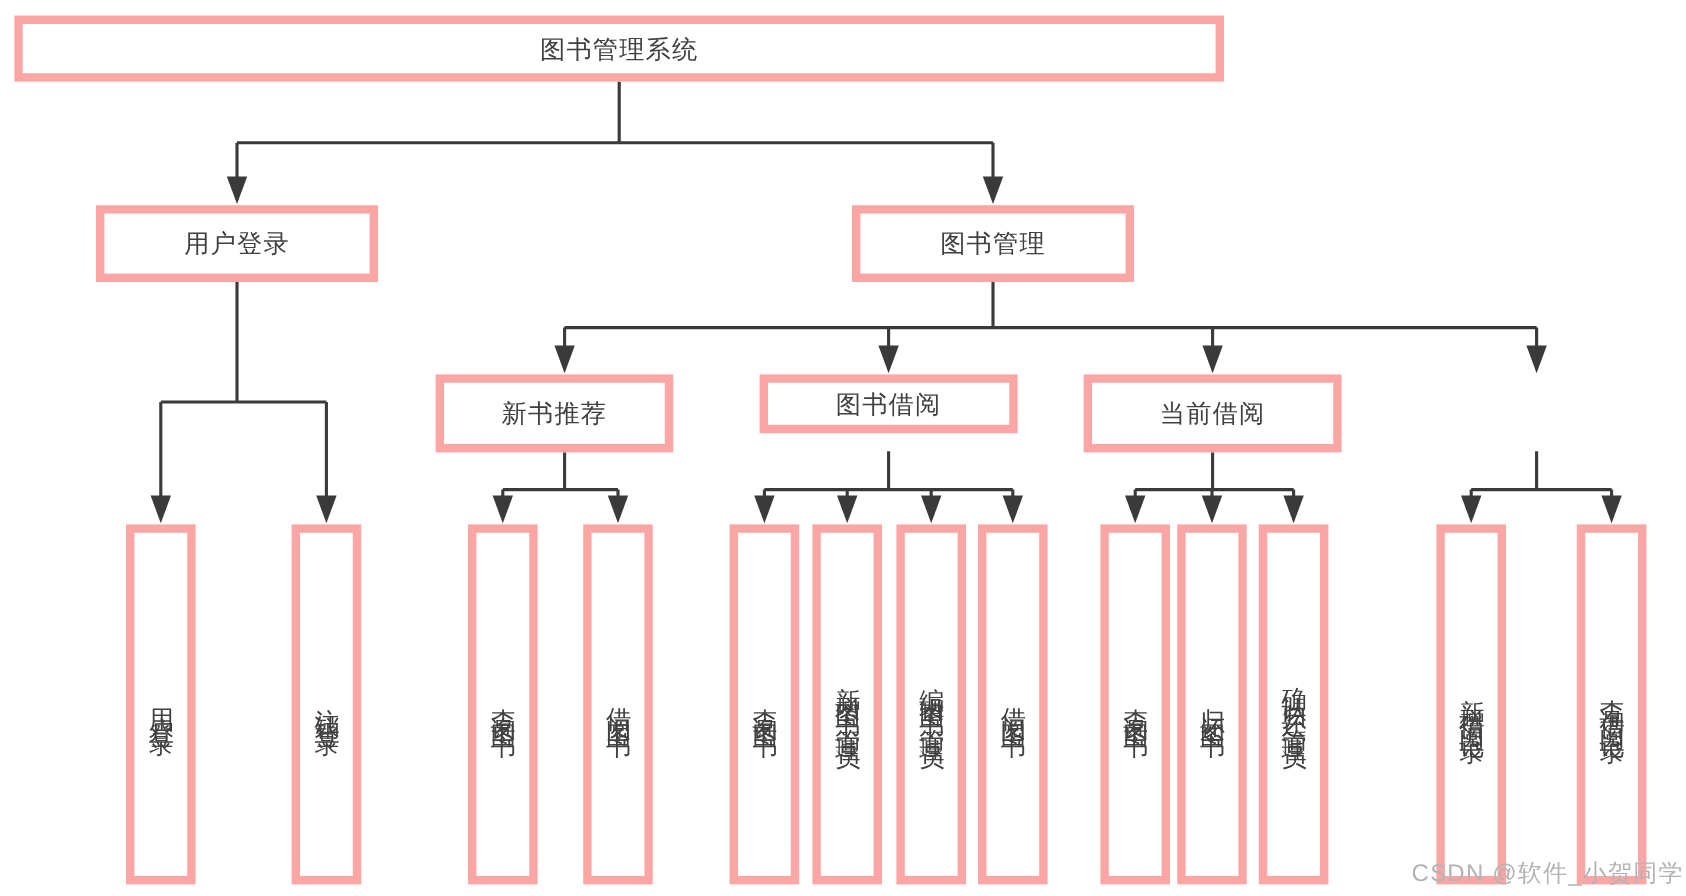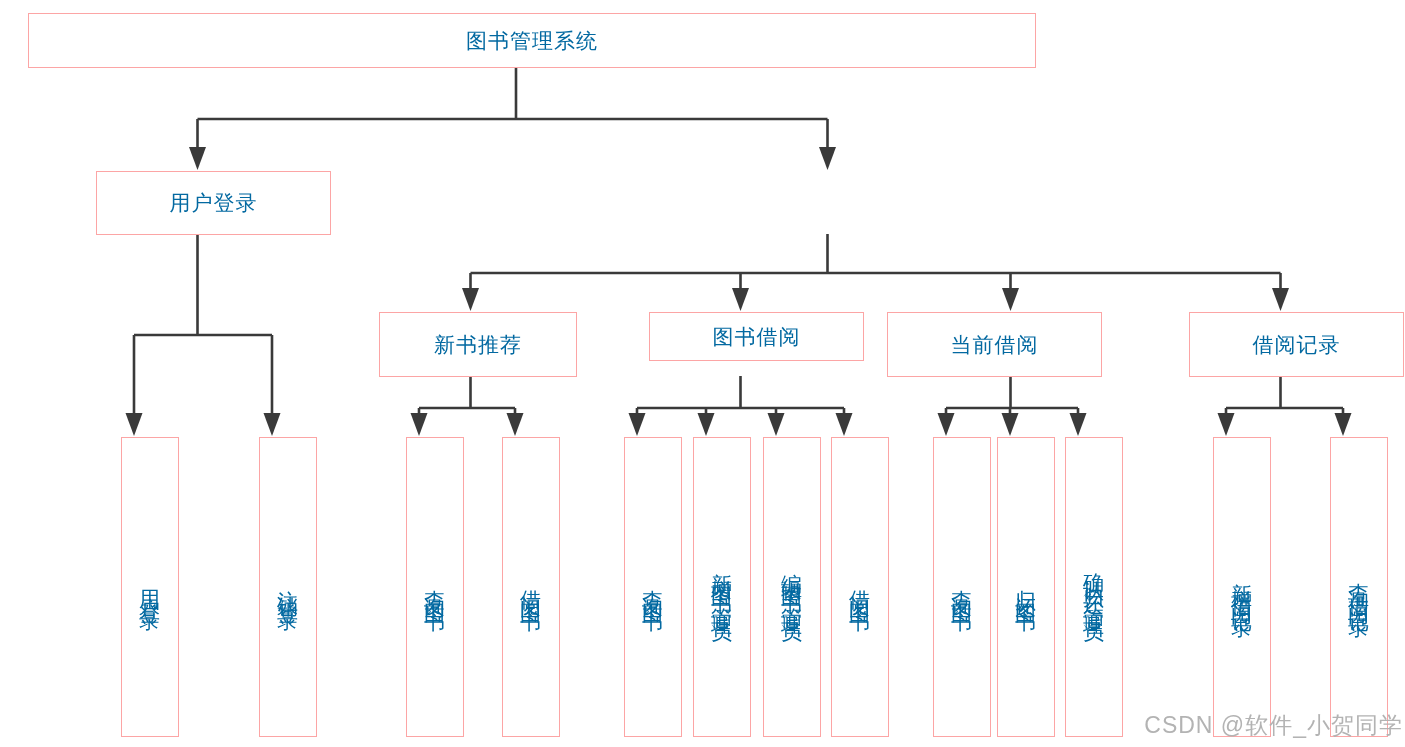--- a/index.html
+++ b/index.html
@@ -14,45 +14,44 @@
   #wires {
     position: absolute;
     left: 0; top: 0;
     width: 1405px; height: 747px;
     pointer-events: none;
   }
   .box {
     position: absolute;
     box-sizing: border-box;
     background: #ffffff;
-    border: 1px solid #fca5a5;
+    border: 7px solid #fca5a5;
     display: flex;
     align-items: center;
     justify-content: center;
-    color: #0369a1;
+    color: #404040;
     z-index: 2;
-    margin-left: 16px;
   }
   .hbox {
     font-size: 21px;
     letter-spacing: 1px;
     white-space: nowrap;
   }
   .vbox {
     writing-mode: vertical-rl;
     text-orientation: mixed;
     font-size: 21px;
     letter-spacing: 7px;
     line-height: 1;
   }
   .watermark {
     position: absolute;
     right: 2px;
     bottom: 6px;
-    font-size: 23px;
+    font-size: 20px;
     letter-spacing: 1px;
     color: #b3b3b3;
     z-index: 3;
     white-space: nowrap;
   }
 </style>
 </head>
 <body>
 
 <div class="stage">
@@ -75,25 +74,25 @@
       <polygon points="937.5,413 954.5,413 946,436" fill="#3a3a3a"></polygon>
       <polygon points="1001.5,413 1018.5,413 1010,436" fill="#3a3a3a"></polygon>
       <polygon points="1069.5,413 1086.5,413 1078,436" fill="#3a3a3a"></polygon>
       <polygon points="1217.5,413 1234.5,413 1226,436" fill="#3a3a3a"></polygon>
       <polygon points="1334.5,413 1351.5,413 1343,436" fill="#3a3a3a"></polygon>
     </svg>
 
   <div class="box hbox" style="left: 12px; top: 13px; width: 1008px; height: 55px;">图书管理系统</div>
 
   <div class="box hbox" style="left: 80px; top: 171px; width: 235px; height: 64px;">用户登录</div>
+  <div class="box hbox" style="left: 710px; top: 171px; width: 235px; height: 64px;">图书管理</div>
 
   <div class="box hbox" style="left: 363px; top: 312px; width: 198px; height: 65px;">新书推荐</div>
   <div class="box hbox" style="left: 633px; top: 312px; width: 215px; height: 49px;">图书借阅</div>
-  <div class="box hbox" style="left: 871px; top: 312px; width: 215px; height: 65px;">当前借阅</div>
-  <div class="box hbox" style="left: 1173px; top: 312px; width: 215px; height: 65px;">借阅记录</div>
+  <div class="box hbox" style="left: 903px; top: 312px; width: 215px; height: 65px;">当前借阅</div>
 
   <div class="box vbox" style="left: 105px; top: 437px; width: 58px; height: 300px;">用户登录</div>
   <div class="box vbox" style="left: 243px; top: 437px; width: 58px; height: 300px;">注销登录</div>
 
   <div class="box vbox" style="left: 390px; top: 437px; width: 58px; height: 300px;">查询图书</div>
   <div class="box vbox" style="left: 486px; top: 437px; width: 58px; height: 300px;">借阅图书</div>
 
   <div class="box vbox" style="left: 608px; top: 437px; width: 58px; height: 300px;">查询图书</div>
   <div class="box vbox" style="left: 677px; top: 437px; width: 58px; height: 300px;">新增图书（管理员）</div>
   <div class="box vbox" style="left: 747px; top: 437px; width: 58px; height: 300px;">编辑图书（管理员）</div>

